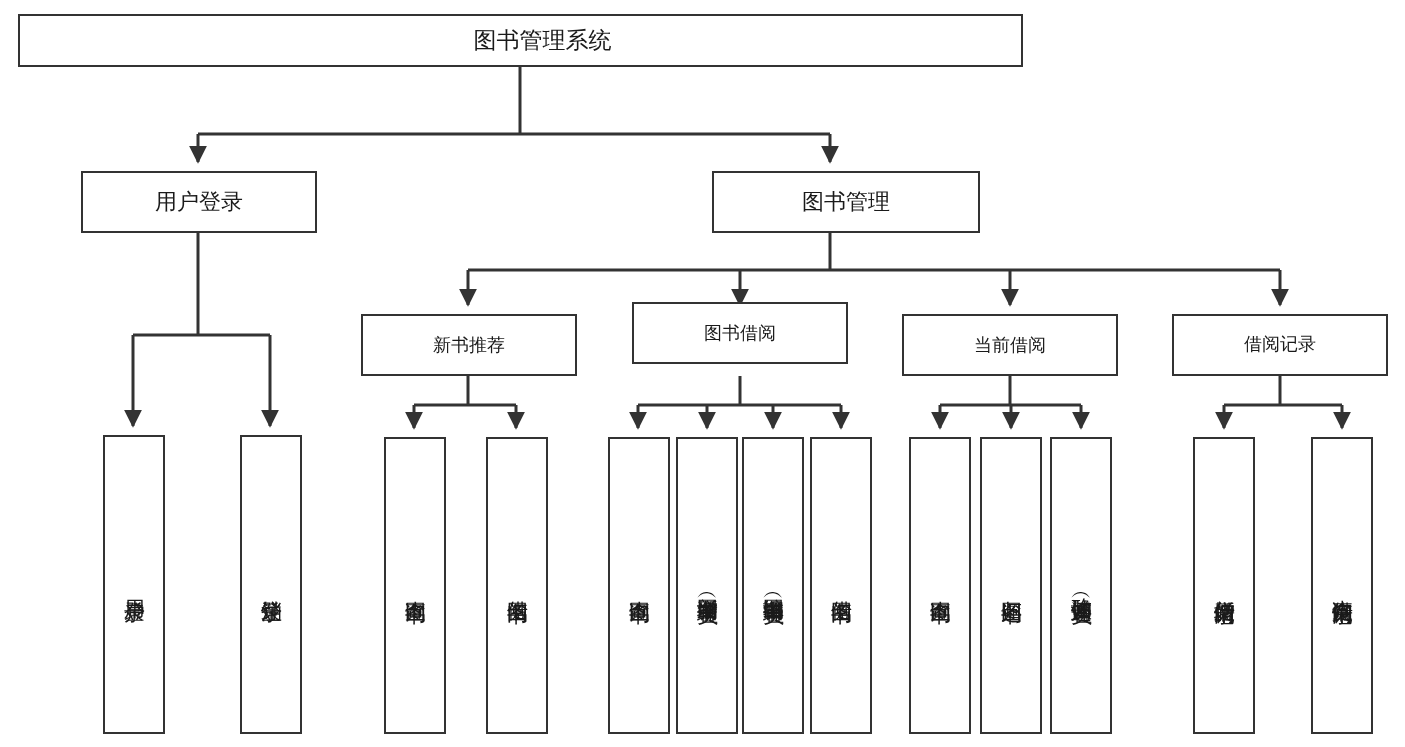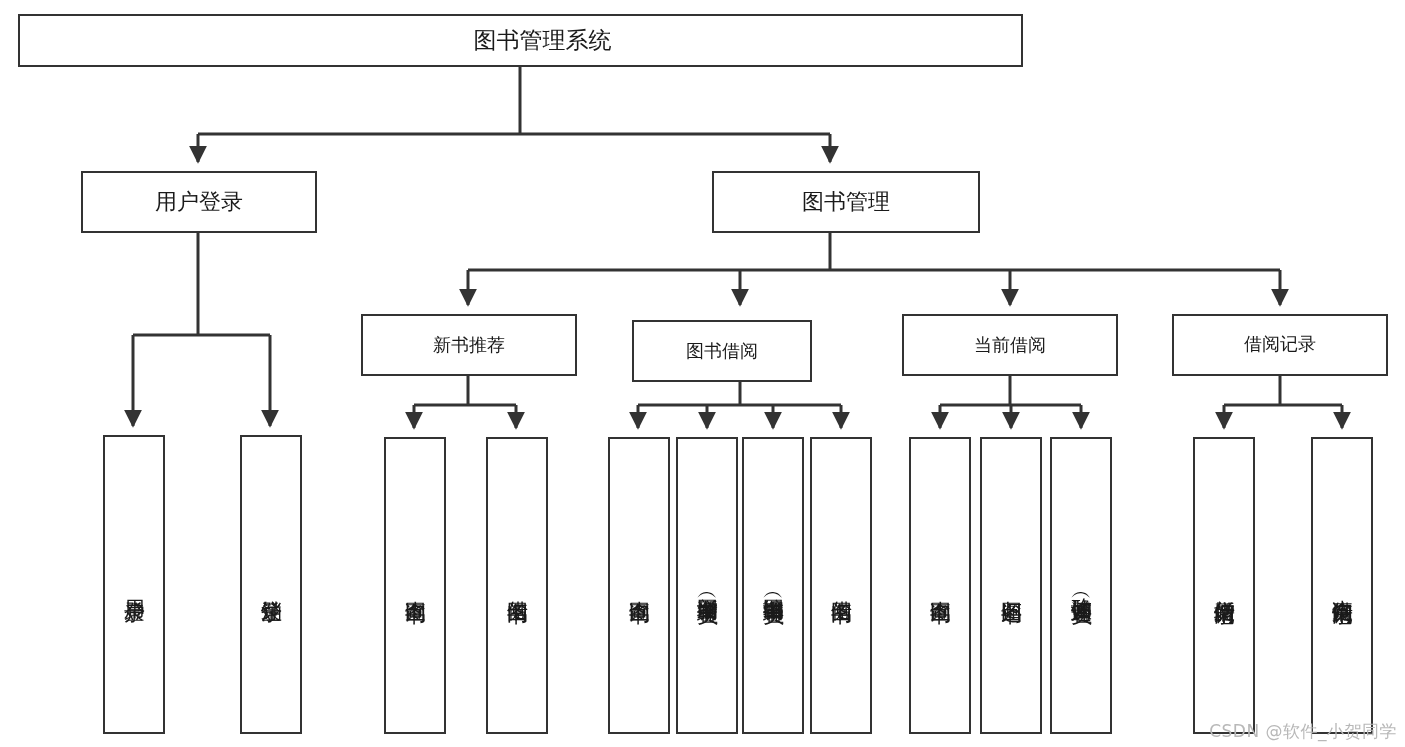--- a/index.html
+++ b/index.html
@@ -130,21 +130,21 @@
   <div class="node lvl2" style="left:81px; top:171px; width:236px; height:62px;">
     <span class="node-label">用户登录</span>
   </div>
   <div class="node lvl2" style="left:712px; top:171px; width:268px; height:62px;">
     <span class="node-label">图书管理</span>
   </div>
 
   <div class="node lvl3" style="left:361px; top:314px; width:216px; height:62px;">
     <span class="node-label">新书推荐</span>
   </div>
-  <div class="node lvl3" style="left:632px; top:320px; width:180px; height:62px;">
+  <div class="node lvl3" style="left:632px; top:302px; width:216px; height:62px;">
     <span class="node-label">图书借阅</span>
   </div>
   <div class="node lvl3" style="left:902px; top:314px; width:216px; height:62px;">
     <span class="node-label">当前借阅</span>
   </div>
   <div class="node lvl3" style="left:1172px; top:314px; width:216px; height:62px;font-family:Liberation Mono, monospace;">
     <span class="node-label">借阅记录</span>
   </div>
 
   <div class="node leaf" style="left:103px; top:435px; width:62px; height:299px;">
@@ -184,15 +184,14 @@
     <span class="node-label">确认归还（管理员）</span>
   </div>
 
   <div class="node leaf" style="left:1193px; top:437px; width:62px; height:297px;">
     <span class="node-label">新增借阅记录</span>
   </div>
   <div class="node leaf" style="left:1311px; top:437px; width:62px; height:297px;">
     <span class="node-label">查询借阅记录</span>
   </div>
 
-  <div id="watermark">CSDN @软件_小贺同学</div>
 
 </div>
 
 </body></html>

